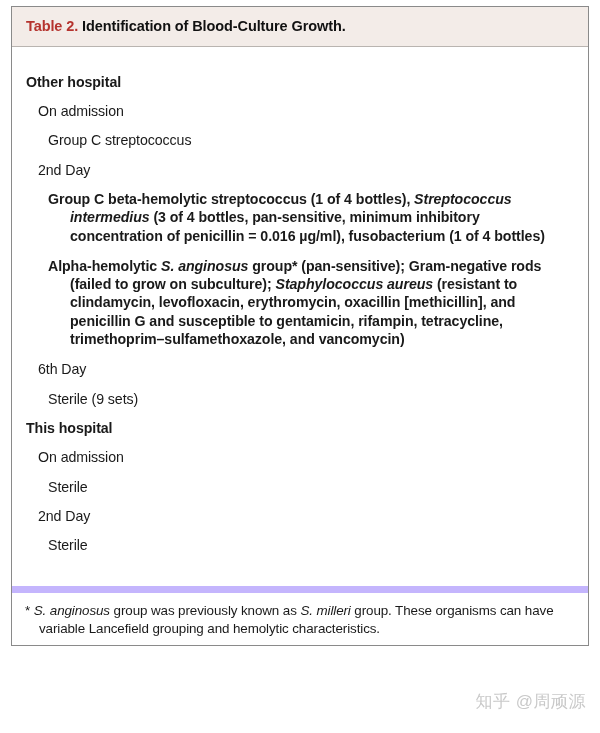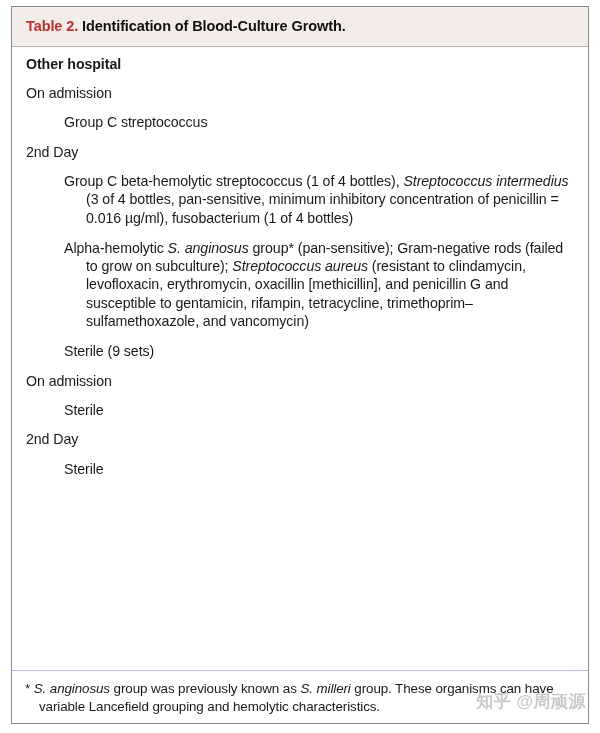--- a/index.html
+++ b/index.html
@@ -14,21 +14,21 @@
     color: #1a1a1a;
     overflow: hidden;
     position: relative;
   }
 
   .table-wrap {
     position: absolute;
     left: 11px;
     top: 6px;
     width: 578px;
-    height: 718px;
+    height: 640px;
     border: 1px solid #8a8a8a;
     box-sizing: border-box;
     background: #ffffff;
   }
 
   
   .tbl-header {
     background: #f3ece8;
     border-bottom: 1px solid #b9b4b0;
     padding: 11px 13px 11px 14px;
@@ -42,59 +42,60 @@
   }
   .tbl-number {
     color: #b5332e;
   }
   .tbl-title {
     color: #111111;
   }
 
   
   .tbl-body {
-    padding: 8px 14px 6px 14px;
+    padding: 26px 14px 6px 14px;
     box-sizing: border-box;
   }
 
   .row {
     font-size: 14.2px;
     line-height: 1.29;
     letter-spacing: -0.08px;
     color: #1a1a1a;
   }
 
   .row.lvl-group {
     font-weight: bold;
     margin-top: 0;
     margin-bottom: 11px;
   }
   .row.lvl-1 {
-    margin-left: 0;
+    margin-left: 12px;
     margin-bottom: 11px;
   }
   .row.lvl-2 {
-    margin-left: 38px;
+    margin-left: 22px;
     margin-bottom: 11px;
     padding-left: 22px;
     text-indent: -22px;
   }
   .row.lvl-2.tight {
     margin-bottom: 12px;
+    font-weight: bold;
   }
 
   em { font-style: italic; }
 
   
   .tbl-footnote {
     position: absolute;
     left: 0;
     right: 0;
     bottom: 0;
-    border-top: 1px solid #c4b5fd;
+    border-top: 7px solid #c4b5fd;
     padding: 9px 13px 8px 13px;
     box-sizing: border-box;
   }
   .footnote-text {
     font-size: 13.4px;
     line-height: 1.3;
     letter-spacing: -0.1px;
     color: #1a1a1a;
     padding-left: 14px;
     text-indent: -14px;
@@ -103,21 +104,20 @@
   
   .watermark {
     position: absolute;
     right: 14px;
     bottom: 20px;
     font-size: 17px;
     color: #c9c9c9;
     letter-spacing: 0.5px;
     pointer-events: none;
     white-space: nowrap;
-    font-weight: bold;
   }
 </style>
 </head>
 <body>
 
 <div class="table-wrap">
 
   <div class="tbl-header">
     <div class="tbl-header-line">
       <span class="tbl-number">Table 2.</span>
@@ -127,25 +127,27 @@
 
   <div class="tbl-body">
 
     <div class="row lvl-group">Other hospital</div>
 
     <div class="row lvl-1">On admission</div>
     <div class="row lvl-2">Group C streptococcus</div>
 
     <div class="row lvl-1">2nd Day</div>
     <div class="row lvl-2 tight">Group C beta-hemolytic streptococcus (1 of 4 bottles), <em>Streptococcus intermedius</em> (3 of 4 bottles, pan-sensitive, minimum inhibitory concentration of penicillin = 0.016 µg/ml), fusobacterium (1 of 4 bottles)</div>
-    <div class="row lvl-2 tight">Alpha-hemolytic <em>S. anginosus</em> group* (pan-sensitive); Gram-negative rods (failed to grow on subculture); <em>Streptococcus aureus</em> (resistant to clindamycin, levofloxacin, erythromycin, oxacillin [methicillin], and penicillin G and susceptible to gentamicin, rifampin, tetracycline, trimethoprim–sulfamethoxazole, and vancomycin)</div>
+    <div class="row lvl-2 tight">Alpha-hemolytic <em>S. anginosus</em> group* (pan-sensitive); Gram-negative rods (failed to grow on subculture); <em>Staphylococcus aureus</em> (resistant to clindamycin, levofloxacin, erythromycin, oxacillin [methicillin], and penicillin G and susceptible to gentamicin, rifampin, tetracycline, trimethoprim–sulfamethoxazole, and vancomycin)</div>
 
 
+    <div class="row lvl-1">6th Day</div>
     <div class="row lvl-2">Sterile (9 sets)</div>
 
+    <div class="row lvl-group">This hospital</div>
 
     <div class="row lvl-1">On admission</div>
     <div class="row lvl-2">Sterile</div>
 
     <div class="row lvl-1">2nd Day</div>
     <div class="row lvl-2">Sterile</div>
 
   </div>
 
   <div class="tbl-footnote">

